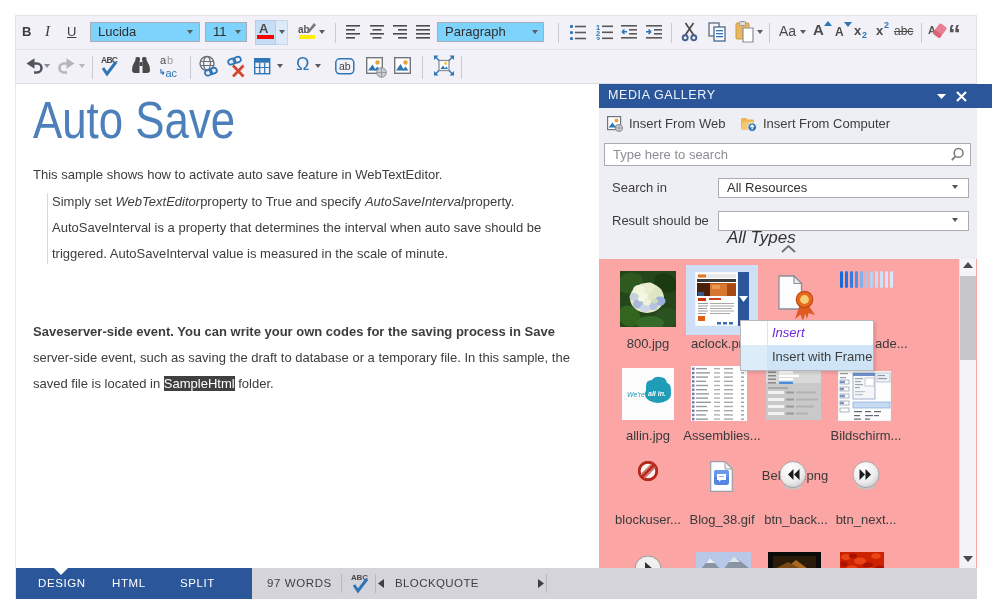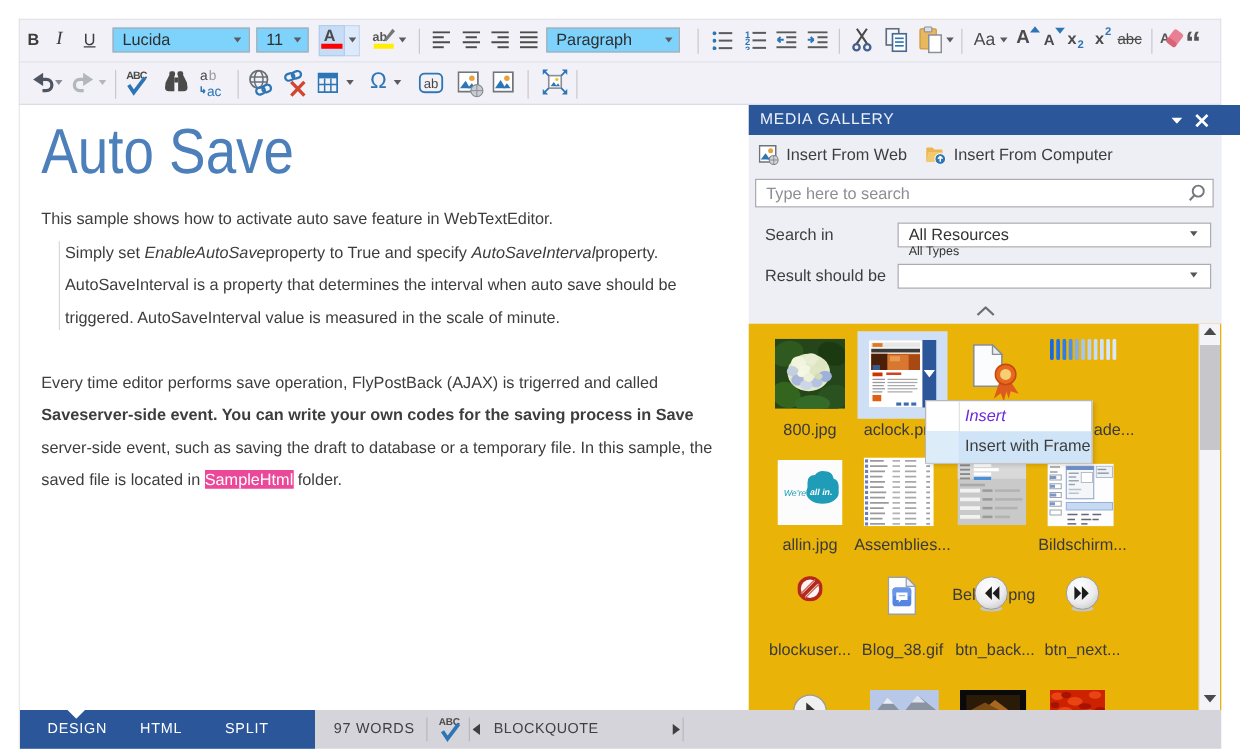--- a/index.html
+++ b/index.html
@@ -18,21 +18,21 @@
   .selbox { position:absolute; background:#7dd3fc; border:1px solid #abacb3; color:#2e2e2e;
     font-size:13px; line-height:18px; padding-left:7px; }
   .caret { position:absolute; width:0; height:0; border-left:3.5px solid transparent;
     border-right:3.5px solid transparent; border-top:4px solid #5a5a60; }
   
   #doc { position:absolute; left:16px; top:85px; width:583px; height:483px; background:#fff; }
   .dline { position:absolute; font-size:13px; color:#3d3d3d; white-space:pre; }
   
   #panel { position:absolute; left:599px; top:84px; width:378px; height:484px; background:#edeff5; }
   #phead { position:absolute; left:0; top:0; width:450px; height:24px; background:#2b579a; }
-  #plist { position:absolute; left:0; top:175px; width:378px; height:309px; background:#eab308; overflow:hidden; }
+  #plist { position:absolute; left:0; top:175px; width:378px; height:309px; background:#fca5a5; overflow:hidden; }
   .glabel { position:absolute; font-size:13px; white-space:nowrap; color:#3a3a3a; text-align:center; white-space:nowrap; }
   
   #status { position:absolute; left:16px; top:568px; width:961px; height:31px; background:#d4d4da; }
   #stabs { position:absolute; left:0; top:0; width:236px; height:31px; background:#2b579a; }
   .stab { position:absolute; top:0; height:31px; line-height:31px; color:#fff;
     font-size:11.5px; letter-spacing:0.6px; }
   .sgrey { position:absolute; top:0; height:31px; line-height:31px; color:#3f3f3f;
     font-size:11.5px; letter-spacing:0.6px; }
   .ssep { position:absolute; top:6px; width:1px; height:19px; background:#b8b8c0; }
 </style>
@@ -272,27 +272,26 @@
             <path d="M20 20.5 L20 16 L15.5 20.5 Z"></path>
           </g>
       </svg>
       <div class="sep2" style="left:445px;"></div>
     </div>
   </div>
   <div id="doc">
     <div class="abs" style="left:17px;top:6px;font-size:51px;color:#4d80ba;transform:scaleX(0.859);transform-origin:0 0;">Auto Save</div>
     <div class="dline" style="left:17px;top:82px;">This sample shows how to activate auto save feature in WebTextEditor.</div>
     <div class="abs" style="left:31px;top:108px;width:1px;height:71px;background:#d9d9d9;"></div>
-    <div class="dline" style="left:36px;top:109px;">Simply set <i>EnableAutoSave</i>property to True and specify <i>AutoSaveInterval</i>property.</div>
+    <div class="dline" style="left:36px;top:109px;">Simply set <i>WebTextEditor</i>property to True and specify <i>AutoSaveInterval</i>property.</div>
     <div class="dline" style="left:36px;top:135px;">AutoSaveInterval is a property that determines the interval when auto save should be</div>
     <div class="dline" style="left:36px;top:161px;">triggered. AutoSaveInterval value is measured in the scale of minute.</div>
-    <div class="dline" style="left:17px;top:213px;">Every time editor performs save operation, FlyPostBack (AJAX) is trigerred and called</div>
     <div class="dline" style="left:17px;top:239px;font-weight:bold;"><b>Save</b>server-side event. You can write your own codes for the saving process in Save</div>
     <div class="dline" style="left:17px;top:265px;">server-side event, such as saving the draft to database or a temporary file. In this sample, the</div>
-    <div class="dline" style="left:17px;top:291px;">saved file is located in <span style="background:#ec4899;color:#fff;">SampleHtml</span> folder.</div>
+    <div class="dline" style="left:17px;top:291px;">saved file is located in <span style="background:#404040;color:#fff;">SampleHtml</span> folder.</div>
   </div>
   <div class="abs" style="left:15px;top:84px;width:1px;height:515px;background:#e8e8ec;"></div>
   <div class="abs" style="left:976px;top:84px;width:1px;height:484px;background:#dcdce2;"></div>
   <div id="panel">
     <div id="phead">
       <div class="abs" style="left:9px;top:4px;font-size:12.5px;letter-spacing:0.6px;color:#eef3fb;">MEDIA GALLERY</div>
       <svg class="abs" style="left:338px;top:10px;" width="9" height="5">
           <path d="M0 0 L9 0 L4.5 5 Z" fill="#fff"></path>
         </svg>
       <svg class="abs" style="left:357px;top:7px;" width="11" height="11">
@@ -321,21 +320,21 @@
       <svg class="abs" style="left:351px;top:63px;" width="15" height="15">
         <circle cx="8.6" cy="5.9" r="4.4" fill="none" stroke="#76767c" stroke-width="1.5"></circle>
         <path d="M5.4 9.3 L1.8 13.2" stroke="#76767c" stroke-width="1.7"></path>
       </svg>
       <div class="abs" style="left:13px;top:96px;font-size:13px;color:#3d3d3d;">Search in</div>
       <div class="abs" style="left:119px;top:93.5px;width:251px;height:20px;background:#fff;border:1px solid #ababb3;"></div>
       <div class="abs" style="left:128px;top:96px;font-size:13px;color:#333;">All Resources</div>
       <div class="caret" style="left:353px;top:101px;border-top-color:#555;"></div>
       <div class="abs" style="left:13px;top:129px;font-size:13px;color:#3d3d3d;">Result should be</div>
       <div class="abs" style="left:119px;top:126.5px;width:251px;height:20px;background:#fff;border:1px solid #ababb3;"></div>
-      <div class="abs" style="left:128px;top:112px;font-size:10px;color:#333;">All Types</div>
+      <div class="abs" style="left:128px;top:144px;font-size:17px;color:#333;font-style:italic;">All Types</div>
       <div class="caret" style="left:353px;top:134px;border-top-color:#555;"></div>
       <svg class="abs" style="left:182px;top:161px;" width="15" height="8">
           <path d="M1 7 L7.5 1 L14 7" stroke="#6d6d73" stroke-width="1.8" fill="none"></path>
         </svg>
     </div>
     <div id="plist">
 
       <svg class="abs" style="left:21px;top:12px;" width="56" height="56">
         <rect width="56" height="56" fill="#24461a"></rect>
         <ellipse cx="10" cy="12" rx="13" ry="10" fill="#2e5a20" transform="rotate(-20 10 12)"></ellipse>

